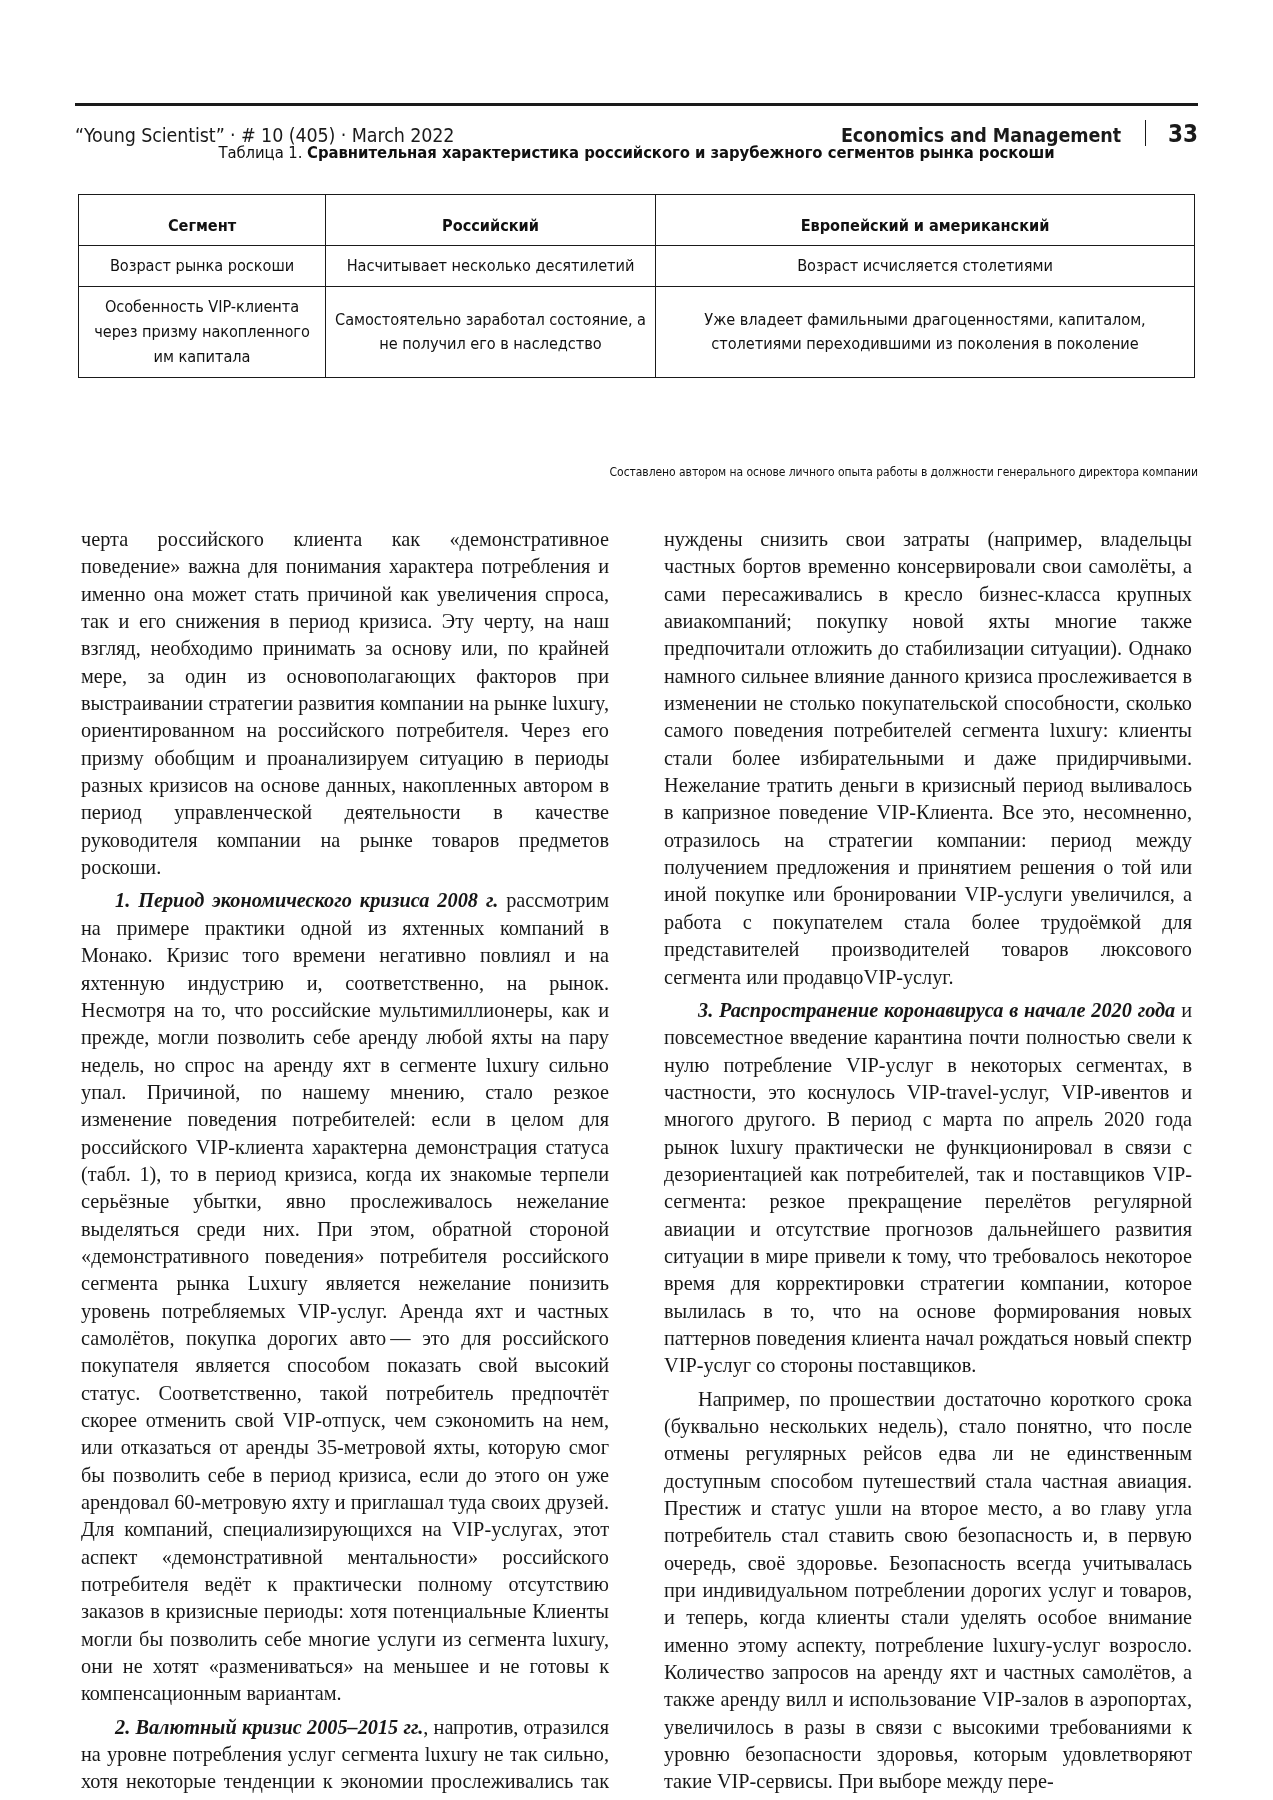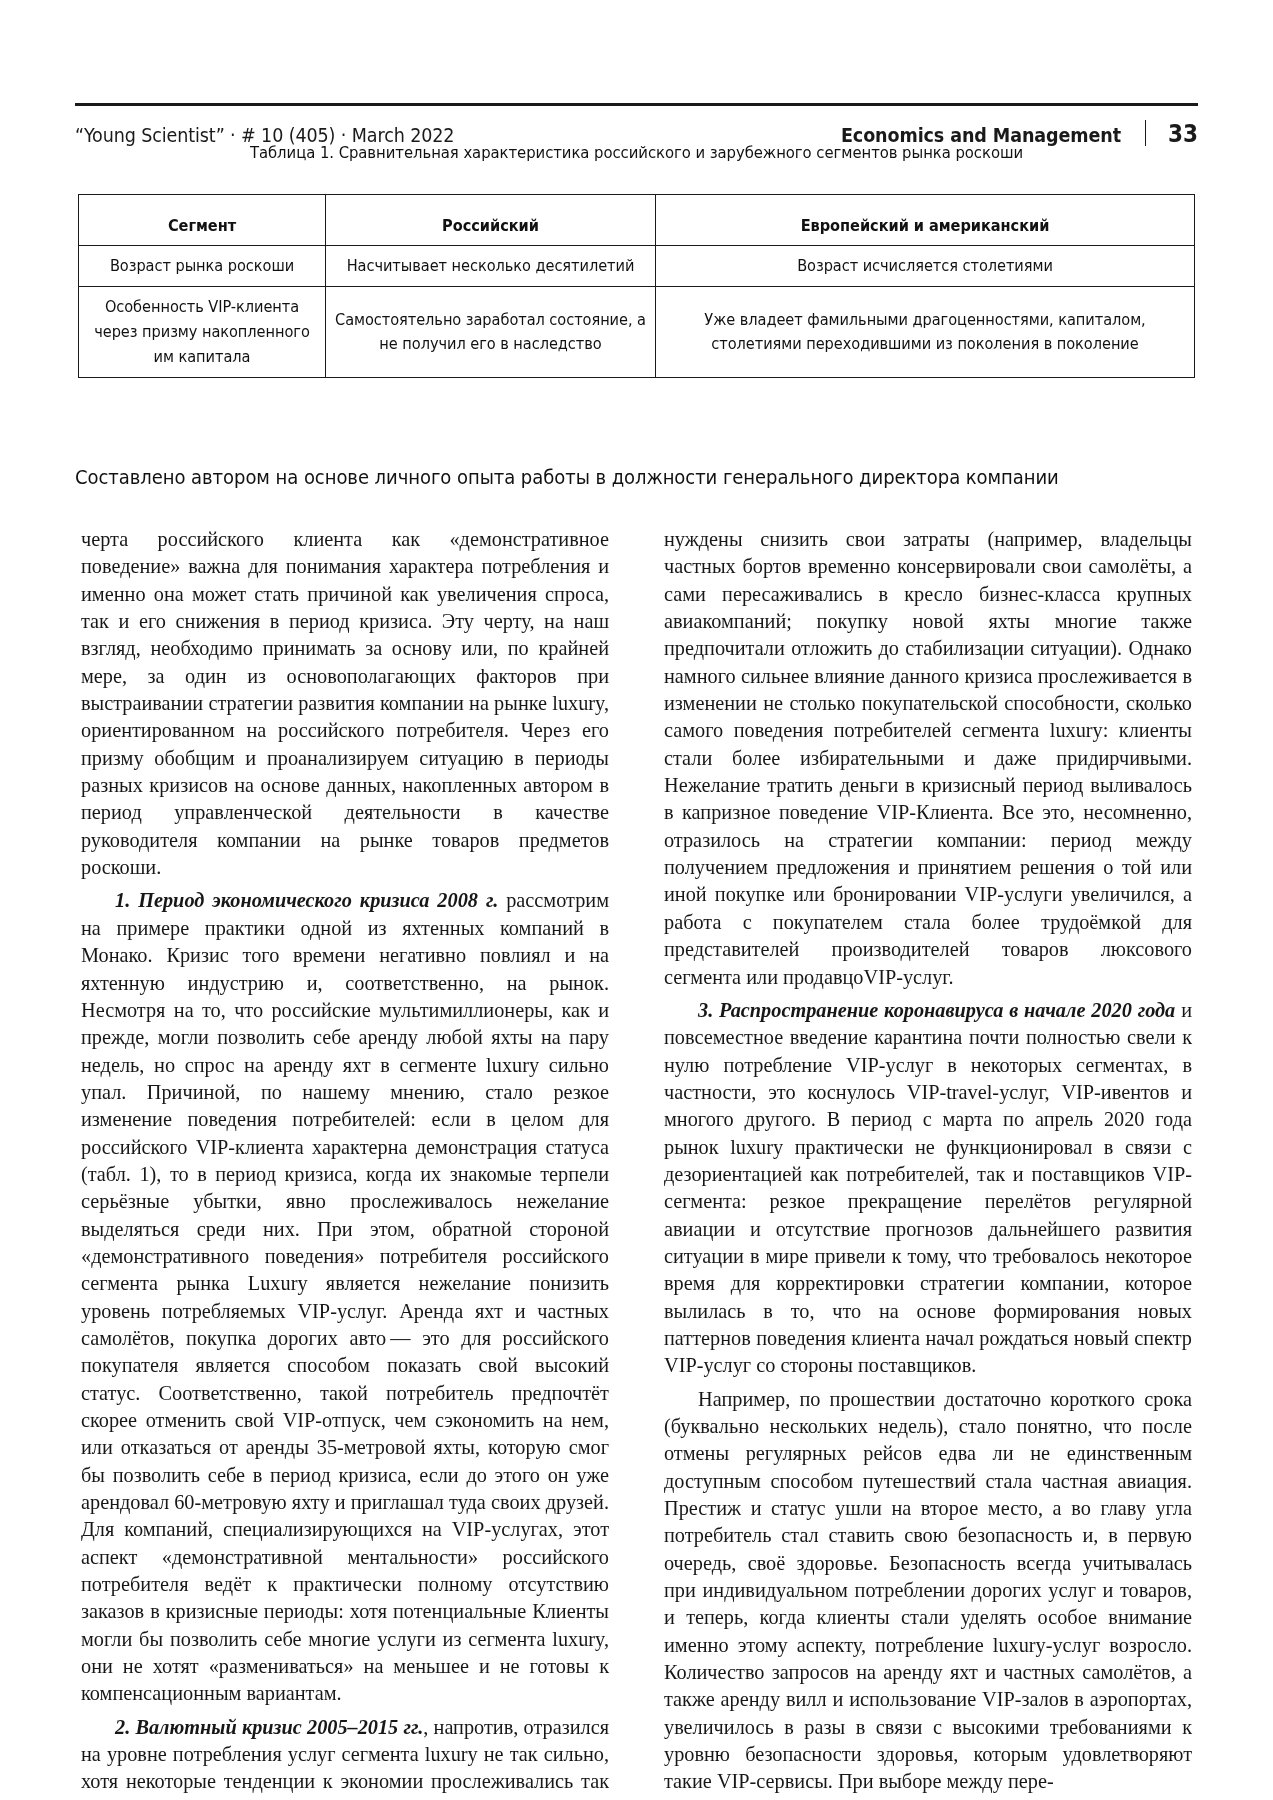--- a/index.html
+++ b/index.html
@@ -84,21 +84,21 @@
     left: 75px;
     top: 143px;
     width: 1123px;
     text-align: center;
     font-family: "DejaVu Sans Condensed", "Liberation Sans", sans-serif;
     font-size: 16.5px;
     color: #111;
     letter-spacing: -0.05px;
   }
   .table-caption .cap-num { font-weight: normal; }
-  .table-caption .cap-title { font-weight: normal; }
+  .table-caption .cap-title { font-weight: bold; }
 
   
   .tbl-wrap {
     position: absolute;
     left: 78px;
     top: 194px;
     width: 1116px;
   }
   table.lux {
     border-collapse: collapse;
@@ -122,23 +122,23 @@
   }
   col.c1 { width: 247px; }
   col.c2 { width: 330px; }
   col.c3 { width: 539px; }
 
   .table-source {
     position: absolute;
     left: 75px;
     top: 465px;
     width: 1123px;
-    text-align: left;
-    font-family: "DejaVu Sans Condensed", "Liberation Sans", sans-serif;
-    font-size: 20px;
+    text-align: right;
+    font-family: "DejaVu Sans Condensed", "Liberation Sans", sans-serif;
+    font-size: 12px;
     color: #111;
     letter-spacing: -0.05px;
   }
 
   
   .cols {
     position: absolute;
     left: 75px;
     top: 520px;
     width: 1123px;

